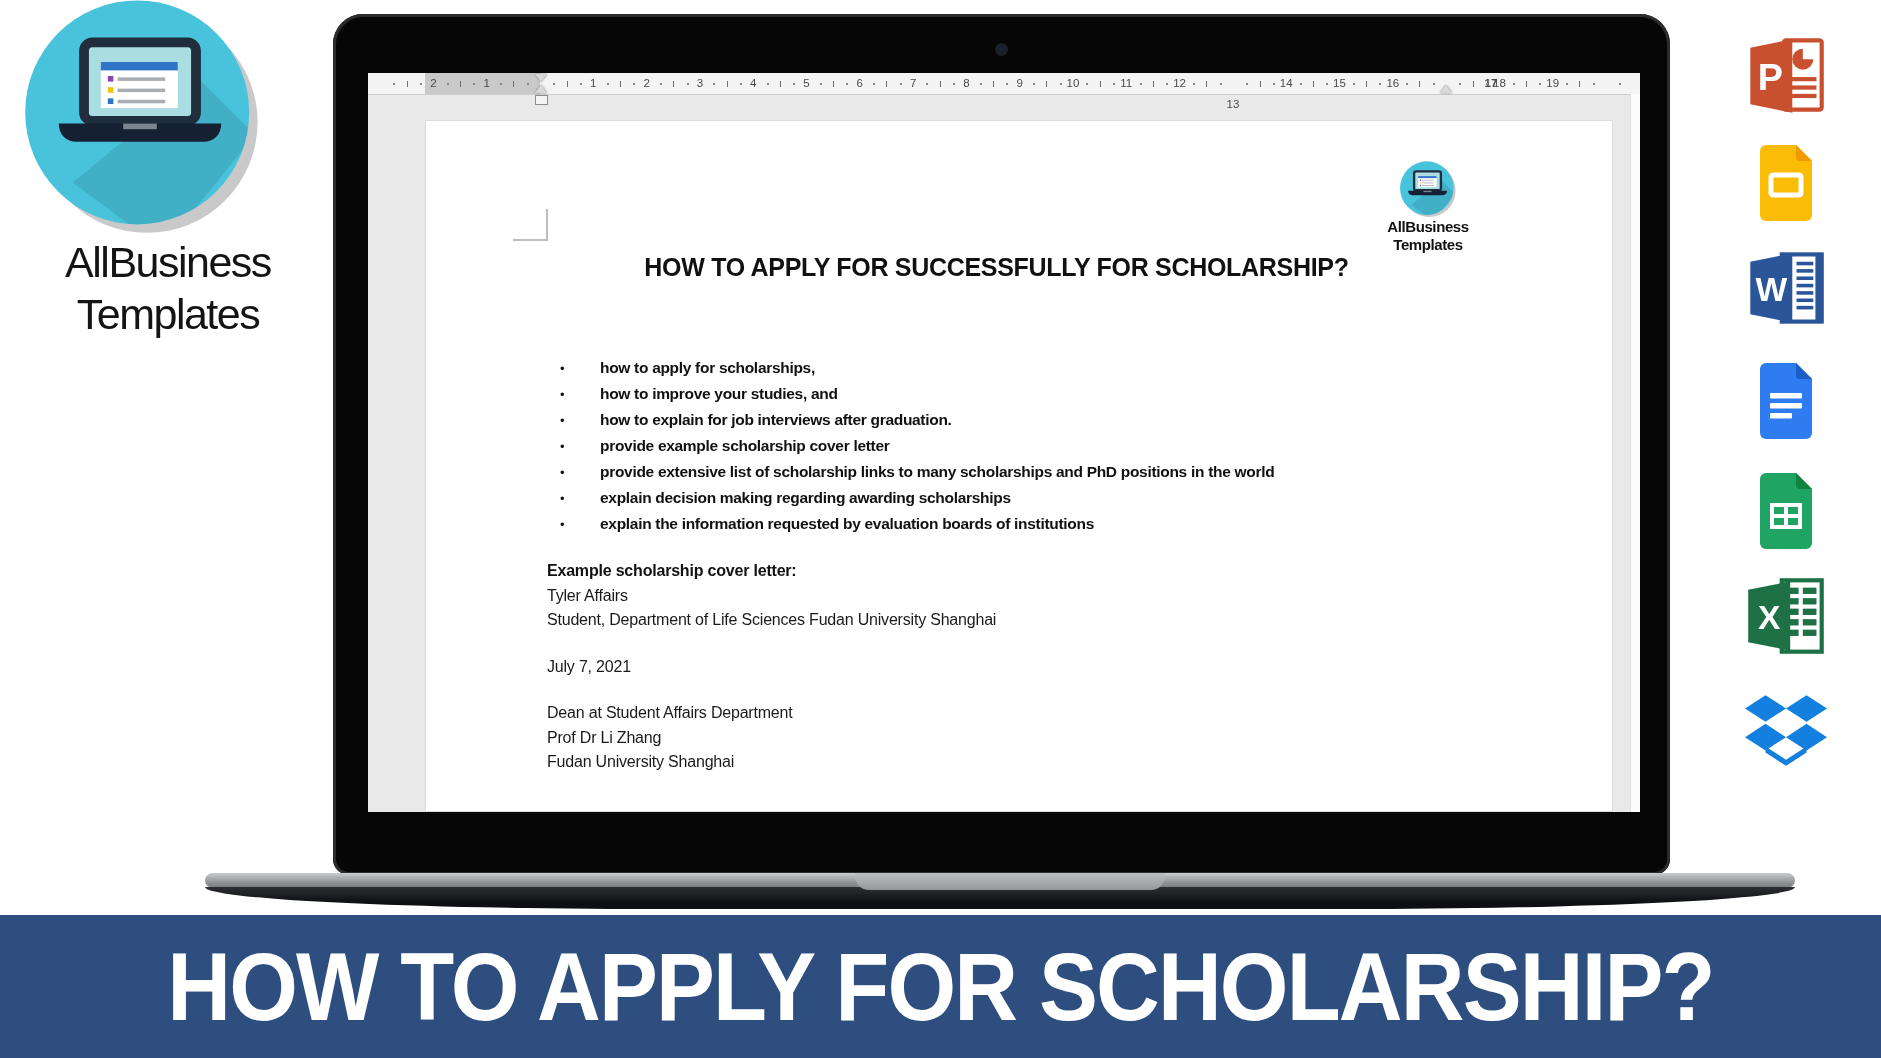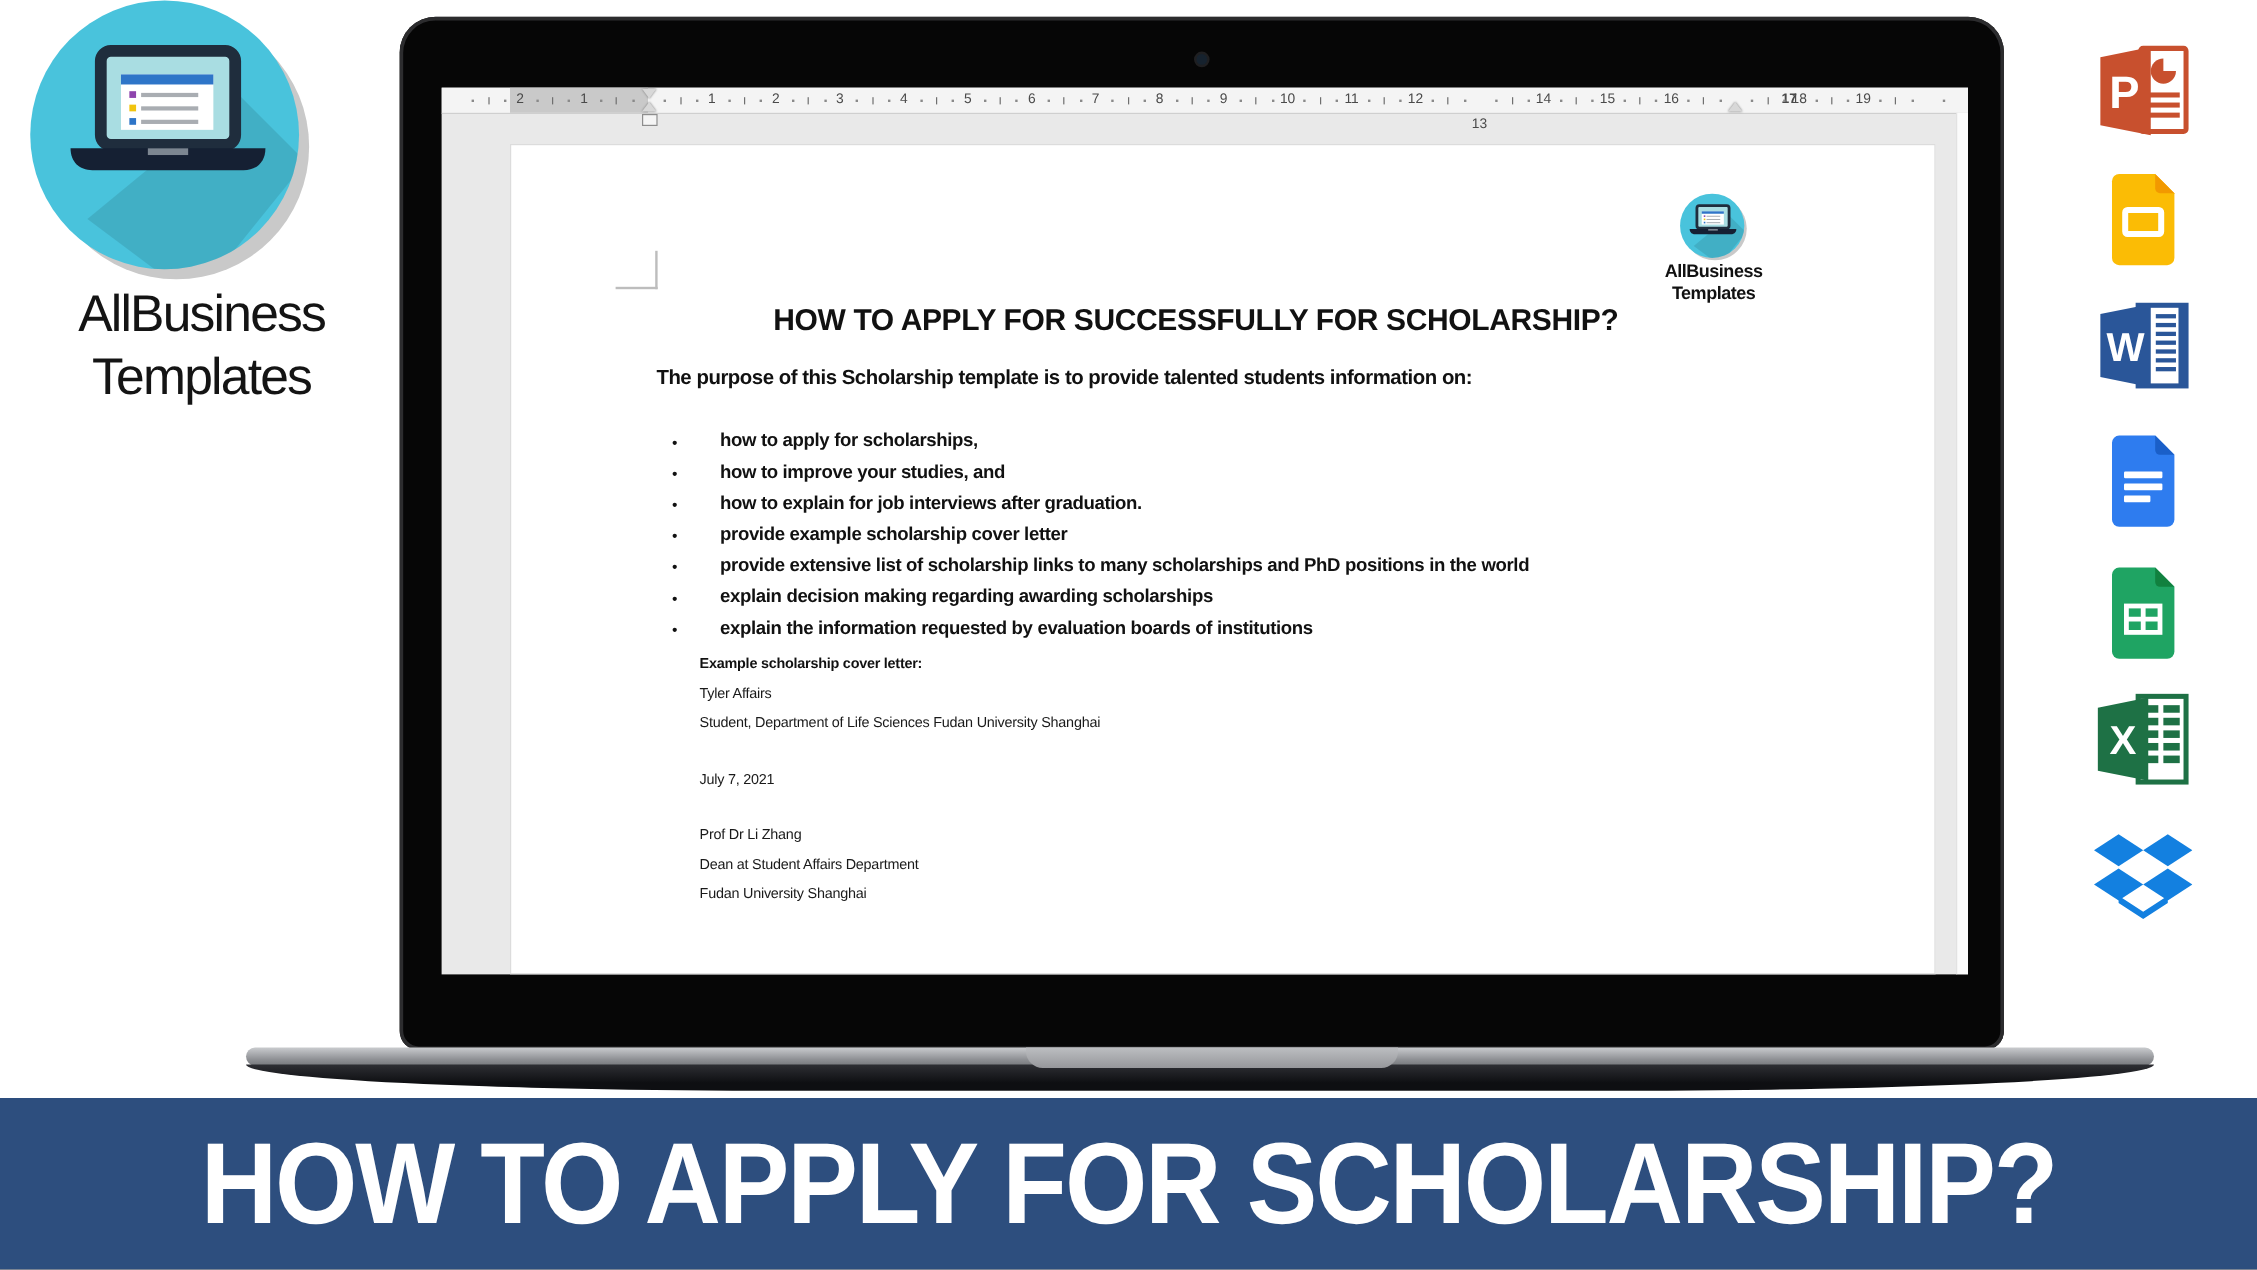--- a/index.html
+++ b/index.html
@@ -56,22 +56,22 @@
 
   
   .doc-title{left:120px;top:132px;width:901px;text-align:center;
     font-size:25px;font-weight:bold;color:#111;letter-spacing:-0.3px;}
   .doc-intro{left:121px;top:184px;width:960px;font-size:17px;font-weight:bold;
     color:#111;letter-spacing:-0.4px;}
   .bullets{left:120px;top:234px;width:960px;}
   .brow{height:26px;display:flex;align-items:center;}
   .bdot{width:54px;padding-left:14px;box-sizing:border-box;font-size:13px;color:#111;}
   .btxt{font-size:15.5px;font-weight:bold;color:#111;letter-spacing:-0.3px;}
-  .letter{left:121px;top:420px;width:960px;font-size:12px;line-height:24.5px;
-    color:#1a1a1a;letter-spacing:-0.2px;margin-left:36px;}
+  .letter{left:121px;top:438px;width:960px;font-size:16px;line-height:24.5px;
+    color:#1a1a1a;letter-spacing:-0.2px;}
   .letter .bold{font-weight:bold;color:#111;}
   .lgap{height:22px;}
 
   
   .doclogo{left:968px;top:35px;}
   .doclogo-text{left:922px;top:97px;width:160px;text-align:center;
     font-size:15px;line-height:18px;font-weight:bold;color:#111;letter-spacing:-0.4px;}
 
   
   .fmt{left:1743px;width:86px;height:86px;display:flex;align-items:center;
@@ -248,21 +248,20 @@
           <path d="M42,88 h116 c0,8 -5,13 -13,13 h-90 c-8,0 -13,-5 -13,-13 z" fill="#152033"></path>
           <rect x="88" y="88" width="24" height="4" fill="#7c8691"></rect>
         </svg>
       </div>
       <div class="abs doclogo-text">
         <div>AllBusiness</div>
         <div>Templates</div>
       </div>
 
       <div class="abs doc-title">HOW TO APPLY FOR SUCCESSFULLY FOR SCHOLARSHIP?</div>
-      <div class="abs doc-intro">The purpose of this Scholarship template is to provide talented students information on:</div>
 
       <div class="abs bullets" id="bullets">
           <div class="brow">
             <span class="bdot">•</span>
             <span class="btxt">how to apply for scholarships,</span>
           </div>
           <div class="brow">
             <span class="bdot">•</span>
             <span class="btxt">how to improve your studies, and</span>
           </div>
@@ -288,22 +287,22 @@
           </div>
         </div>
 
       <div class="abs letter">
         <div class="bold">Example scholarship cover letter:</div>
         <div>Tyler Affairs</div>
         <div>Student, Department of Life Sciences Fudan University Shanghai</div>
         <div class="lgap"></div>
         <div>July 7, 2021</div>
         <div class="lgap"></div>
+        <div>Dean at Student Affairs Department</div>
         <div>Prof Dr Li Zhang</div>
-        <div>Dean at Student Affairs Department</div>
         <div>Fudan University Shanghai</div>
       </div>
     </div>
   </div>
 </div>
 <div class="abs notch"></div>
 <div class="abs hinge"></div>
 <div class="abs chassis"></div>
 
 <div class="abs fmt" style="top:33px;">

